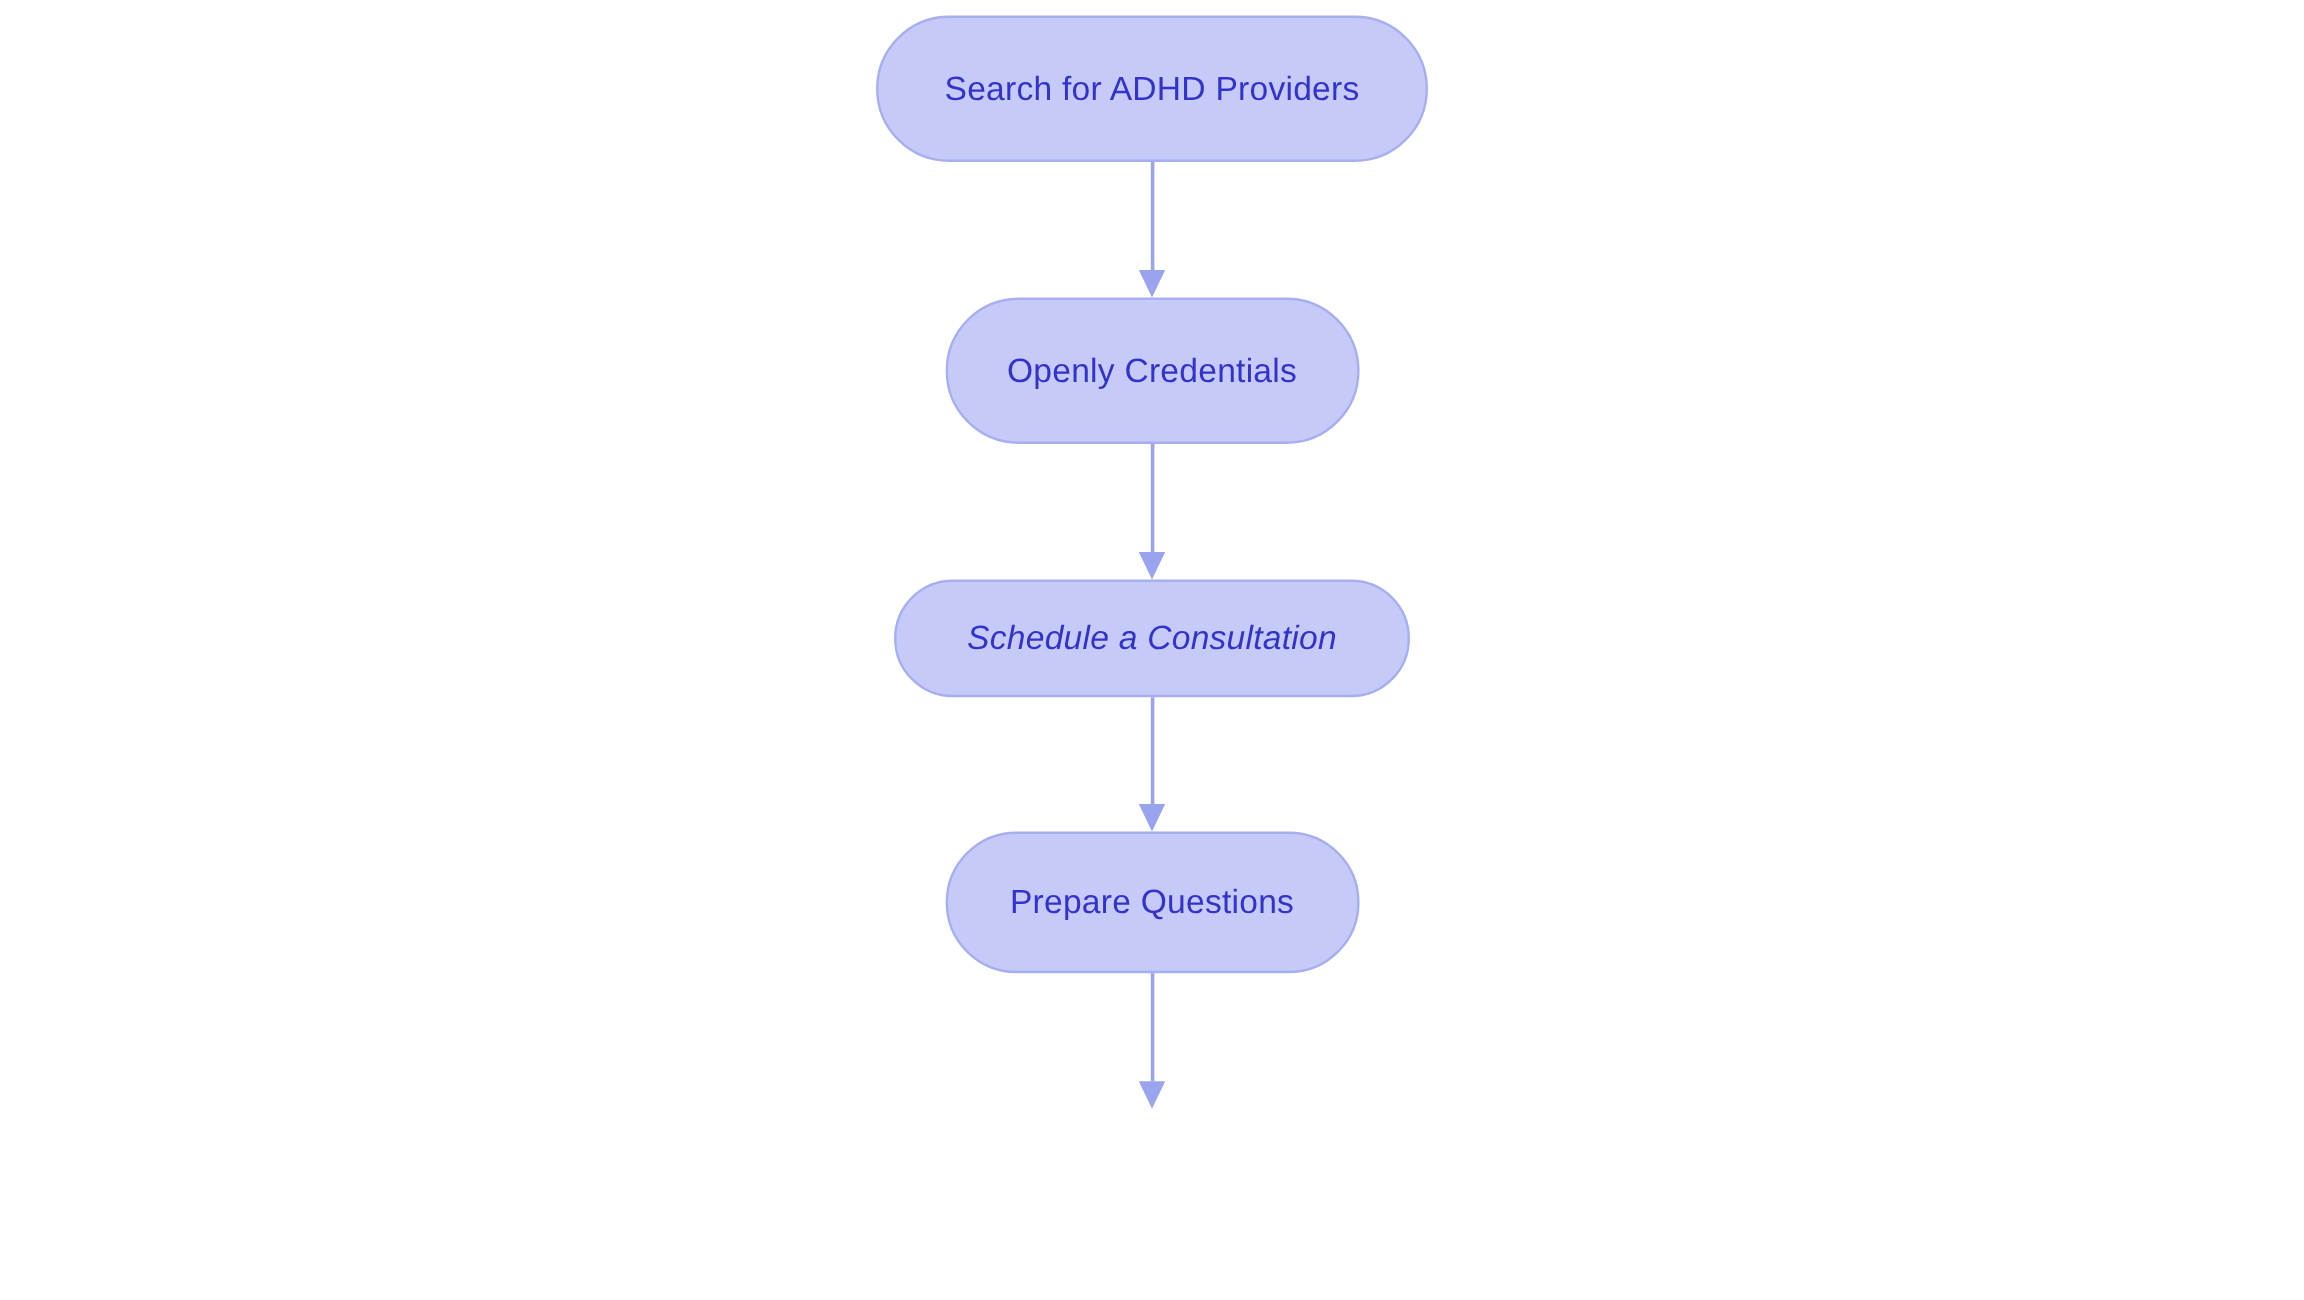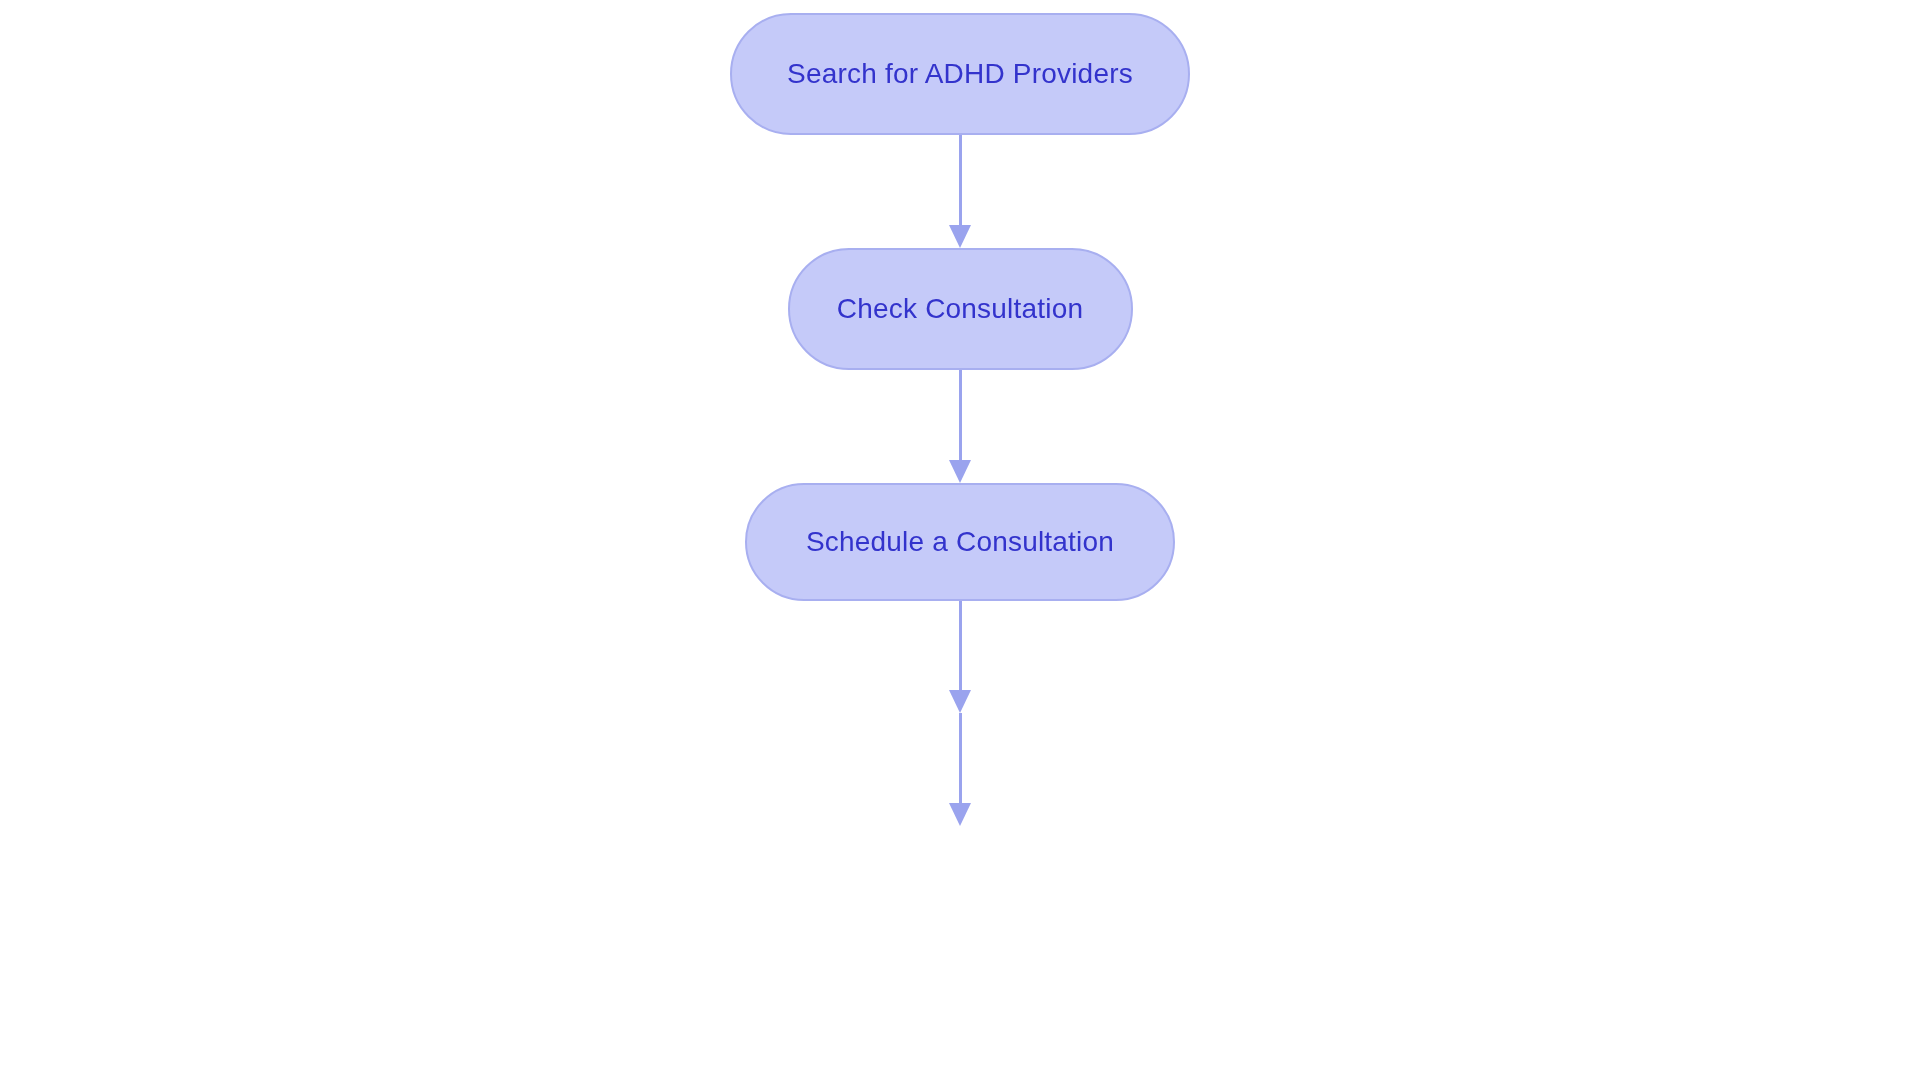--- a/index.html
+++ b/index.html
@@ -55,21 +55,21 @@
 
   .node-label {
     display: block;
     padding: 0 8px;
     color: #3333cc;
   }
 
   
   .node-0 { width: 460px; height: 122px; margin-top: 13px; }
   .node-1 { width: 345px; height: 122px; }
-  .node-2 { width: 430px; height: 118px; }
+  .node-2 { width: 430px; height: 98px; font-style: italic; }
   .node-3 { width: 345px; height: 118px; }
   .node-4 { width: 300px; height: 120px; }
 
   
   .connector {
     position: relative;
     display: flex;
     flex-direction: column;
     align-items: center;
     justify-content: flex-start;
@@ -104,37 +104,40 @@
     <div class="node node-0">
       <span class="node-label">Search for ADHD Providers</span>
     </div>
 
     <div class="connector connector-0">
       <div class="connector-line"></div>
       <div class="connector-arrow"></div>
     </div>
 
     <div class="node node-1">
-      <span class="node-label">Check Consultation</span>
+      <span class="node-label">Openly Credentials</span>
     </div>
 
     <div class="connector connector-1">
       <div class="connector-line"></div>
       <div class="connector-arrow"></div>
     </div>
 
     <div class="node node-2">
       <span class="node-label">Schedule a Consultation</span>
     </div>
 
     <div class="connector connector-2">
       <div class="connector-line"></div>
       <div class="connector-arrow"></div>
     </div>
 
+    <div class="node node-3">
+      <span class="node-label">Prepare Questions</span>
+    </div>
 
     <div class="connector connector-3">
       <div class="connector-line"></div>
       <div class="connector-arrow"></div>
     </div>
 
 
   </div>
 </div>
 

